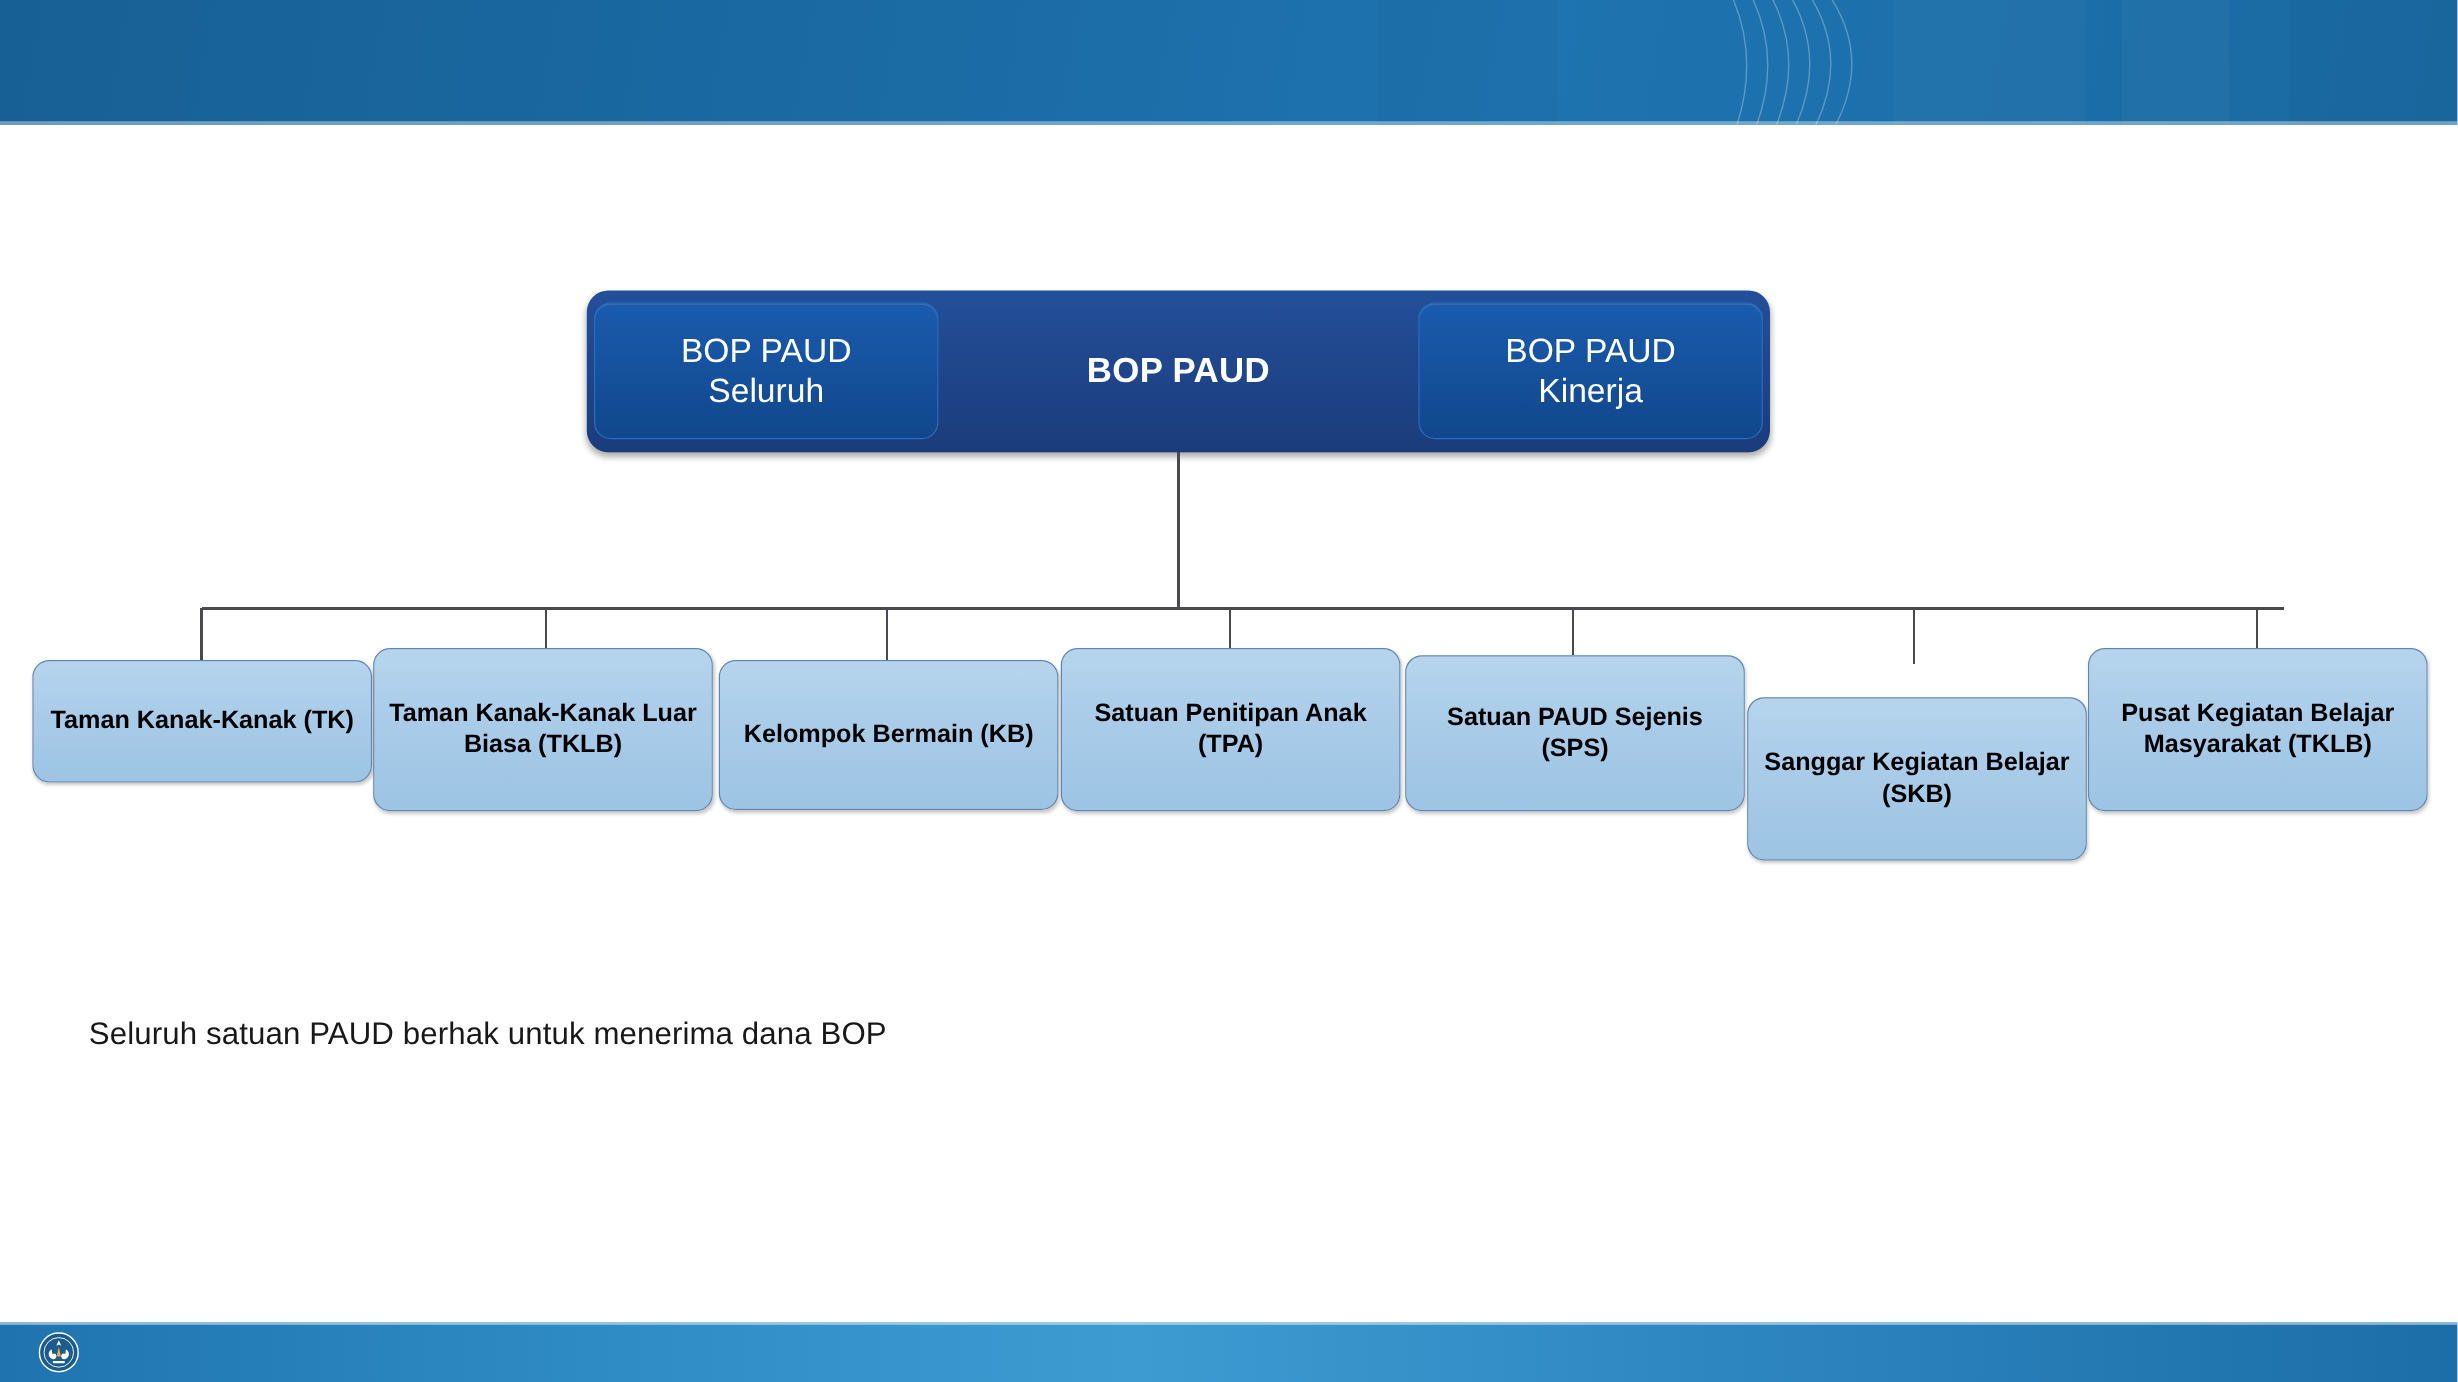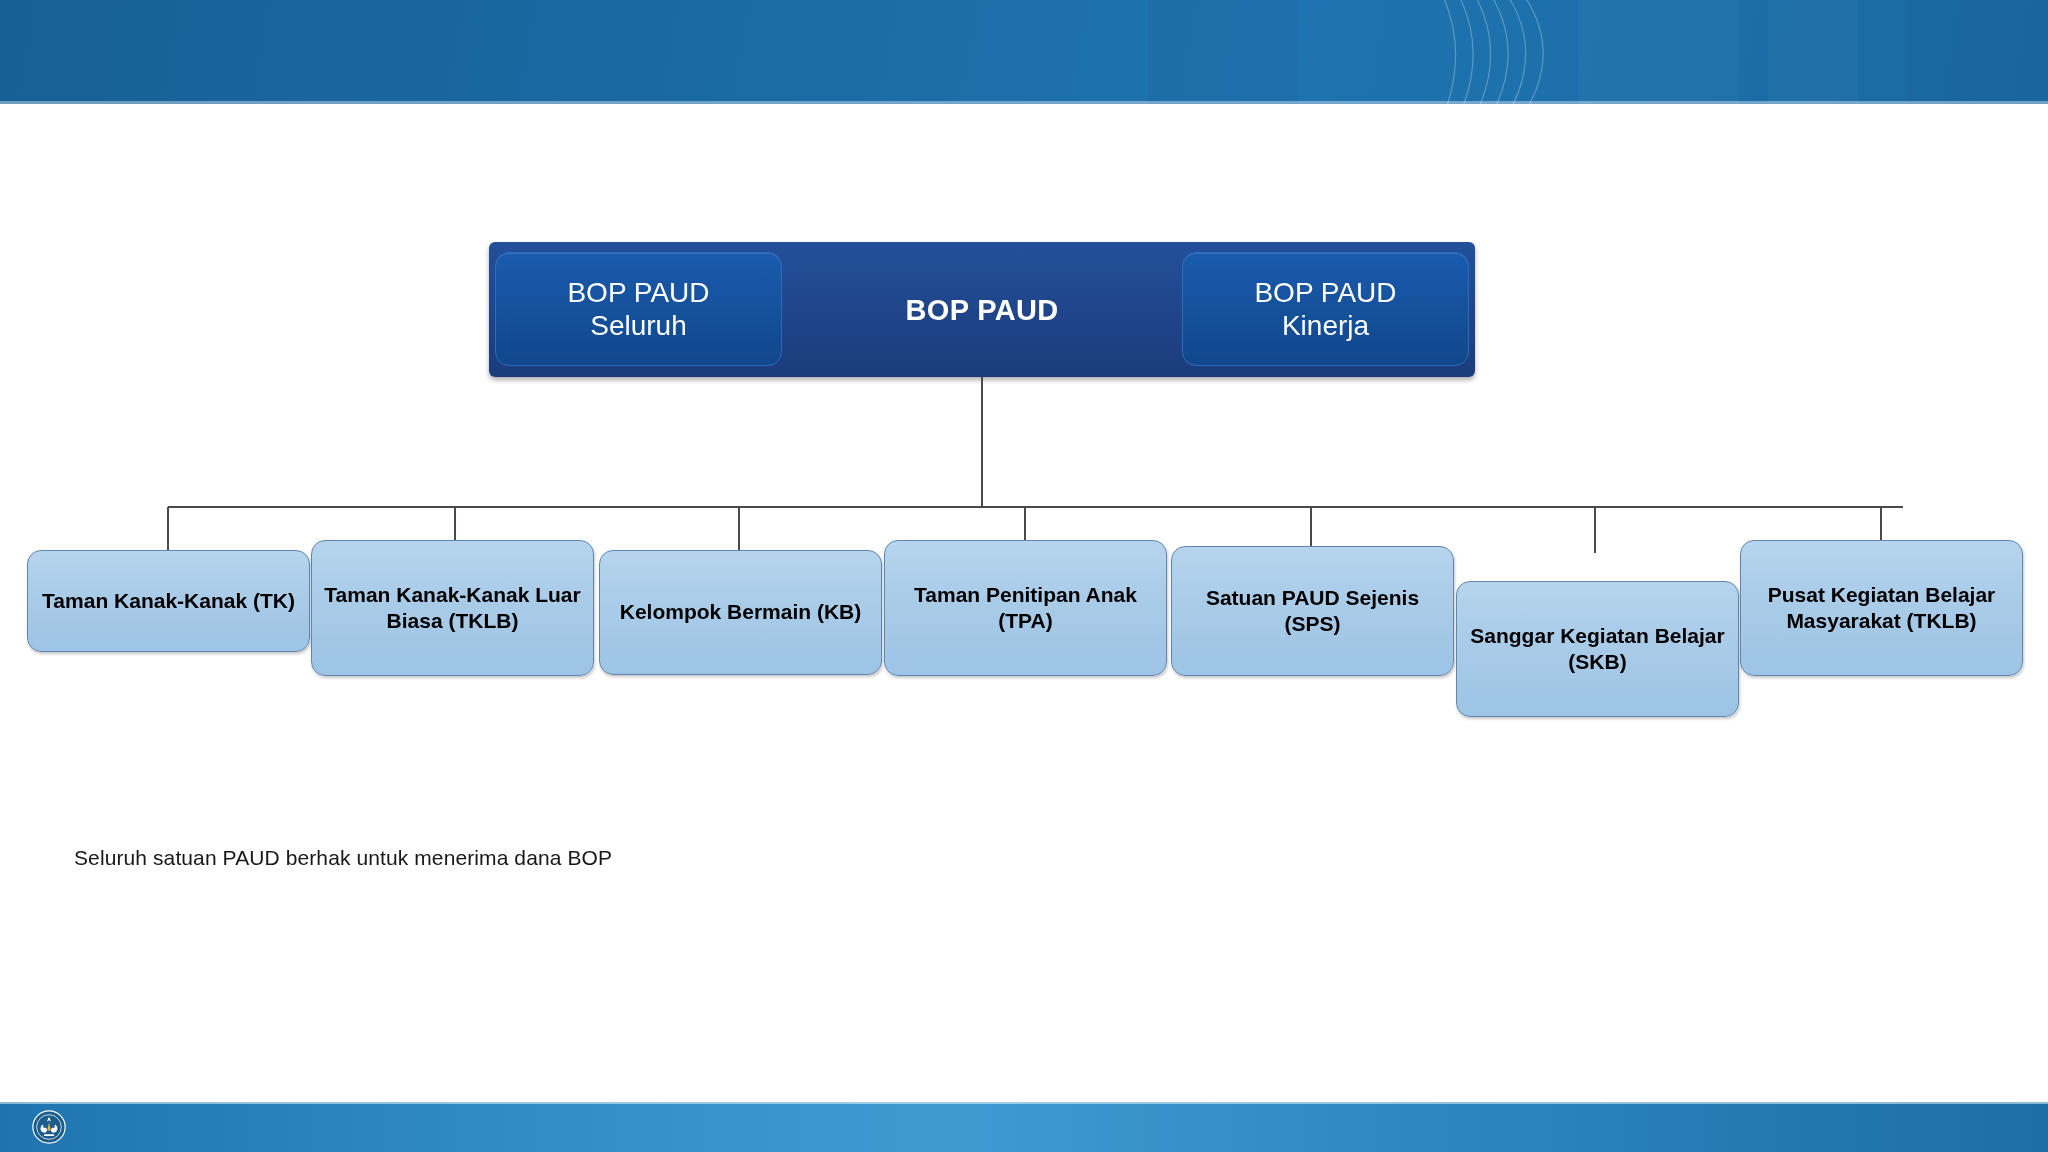--- a/index.html
+++ b/index.html
@@ -53,21 +53,21 @@
   }
 
   
   .top-group {
     position: absolute;
     left: 489px;
     top: 242px;
     width: 986px;
     height: 135px;
     background: linear-gradient(180deg, #23509A 0%, #1F4489 55%, #1B3C7B 100%);
-    border-radius: 6px;
+    border-radius: 18px;
     box-shadow: 0 3px 5px rgba(0,0,0,.32);
   }
   .top-group-label {
     position: absolute;
     left: 0; right: 0;
     top: 50%;
     transform: translateY(-50%);
     text-align: center;
     color: #ffffff;
     font-size: 29px;
@@ -121,21 +121,21 @@
     line-height: 1.24;
     padding: 4px 8px;
     box-shadow: 1px 2px 3px rgba(0,0,0,.22);
   }
 
   
   .note {
     position: absolute;
     left: 74px;
     top: 846px;
-    font-size: 21px;
+    font-size: 26px;
     color: #181818;
     letter-spacing: .1px;
     white-space: nowrap;
   }
 
   
   .footer {
     position: absolute;
     left: 0;
     bottom: 0;
@@ -219,21 +219,21 @@
     <line x1="1025" y1="507" x2="1025" y2="540"></line>
     <line x1="1311" y1="507" x2="1311" y2="546"></line>
     <line x1="1595" y1="507" x2="1595" y2="553"></line>
     <line x1="1881" y1="507" x2="1881" y2="540"></line>
   </g>
 </svg>
 
 <div class="leaf" style="left:27px;   top:550px; width:283px; height:102px;">Taman Kanak-Kanak (TK)</div>
 <div class="leaf" style="left:311px;  top:540px; width:283px; height:136px;">Taman Kanak-Kanak Luar Biasa (TKLB)</div>
 <div class="leaf" style="left:599px;  top:550px; width:283px; height:125px;">Kelompok Bermain (KB)</div>
-<div class="leaf" style="left:884px;  top:540px; width:283px; height:136px;">Taman Penitipan Anak (TPA)</div>
+<div class="leaf" style="left:884px;  top:540px; width:283px; height:136px;">Satuan Penitipan Anak (TPA)</div>
 <div class="leaf" style="left:1171px; top:546px; width:283px; height:130px;">Satuan PAUD Sejenis (SPS)</div>
 <div class="leaf" style="left:1456px; top:553px; width:283px; height:136px;margin-top:28px;">Sanggar Kegiatan Belajar (SKB)</div>
 <div class="leaf" style="left:1740px; top:540px; width:283px; height:136px;">Pusat Kegiatan Belajar Masyarakat (TKLB)</div>
 
 <div class="note">Seluruh satuan PAUD berhak untuk menerima dana BOP</div>
 
 <div class="footer">
   <div class="footer-top-line"></div>
   <svg class="footer-logo" viewBox="0 0 40 40">
     <circle cx="20" cy="20" r="19" fill="#1C5C8C" stroke="#ffffff" stroke-width="1.4"></circle>

